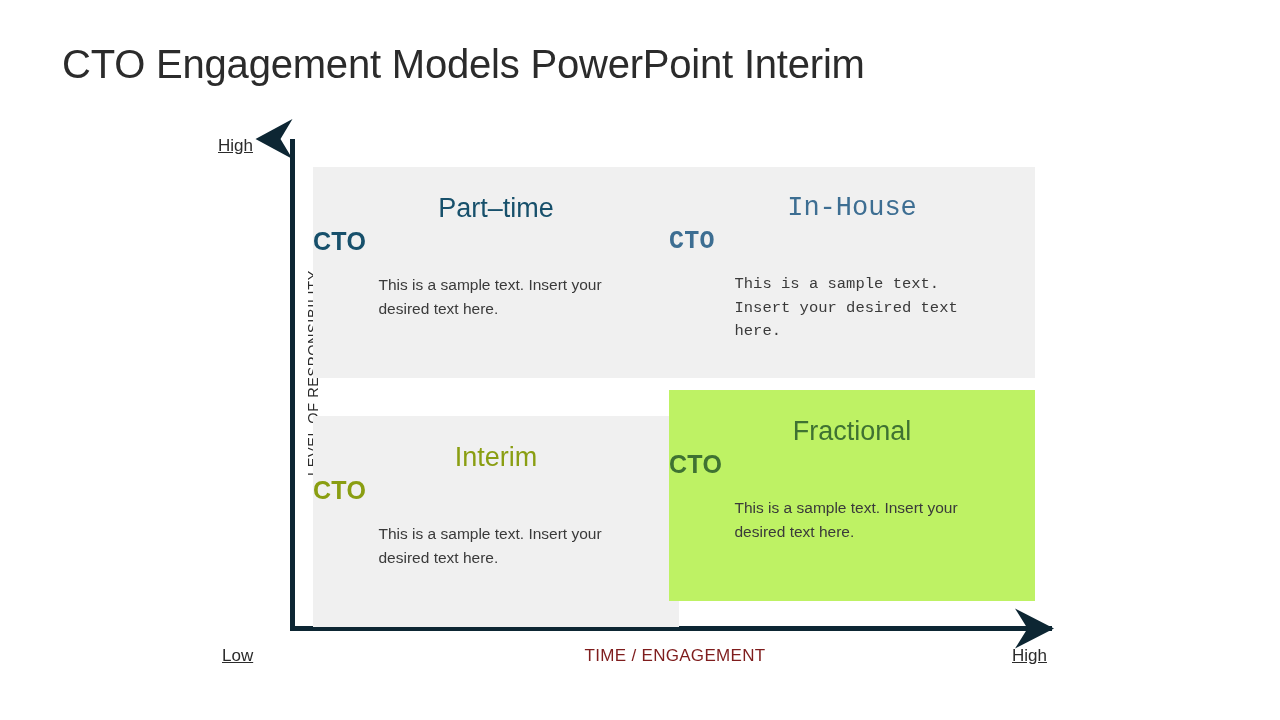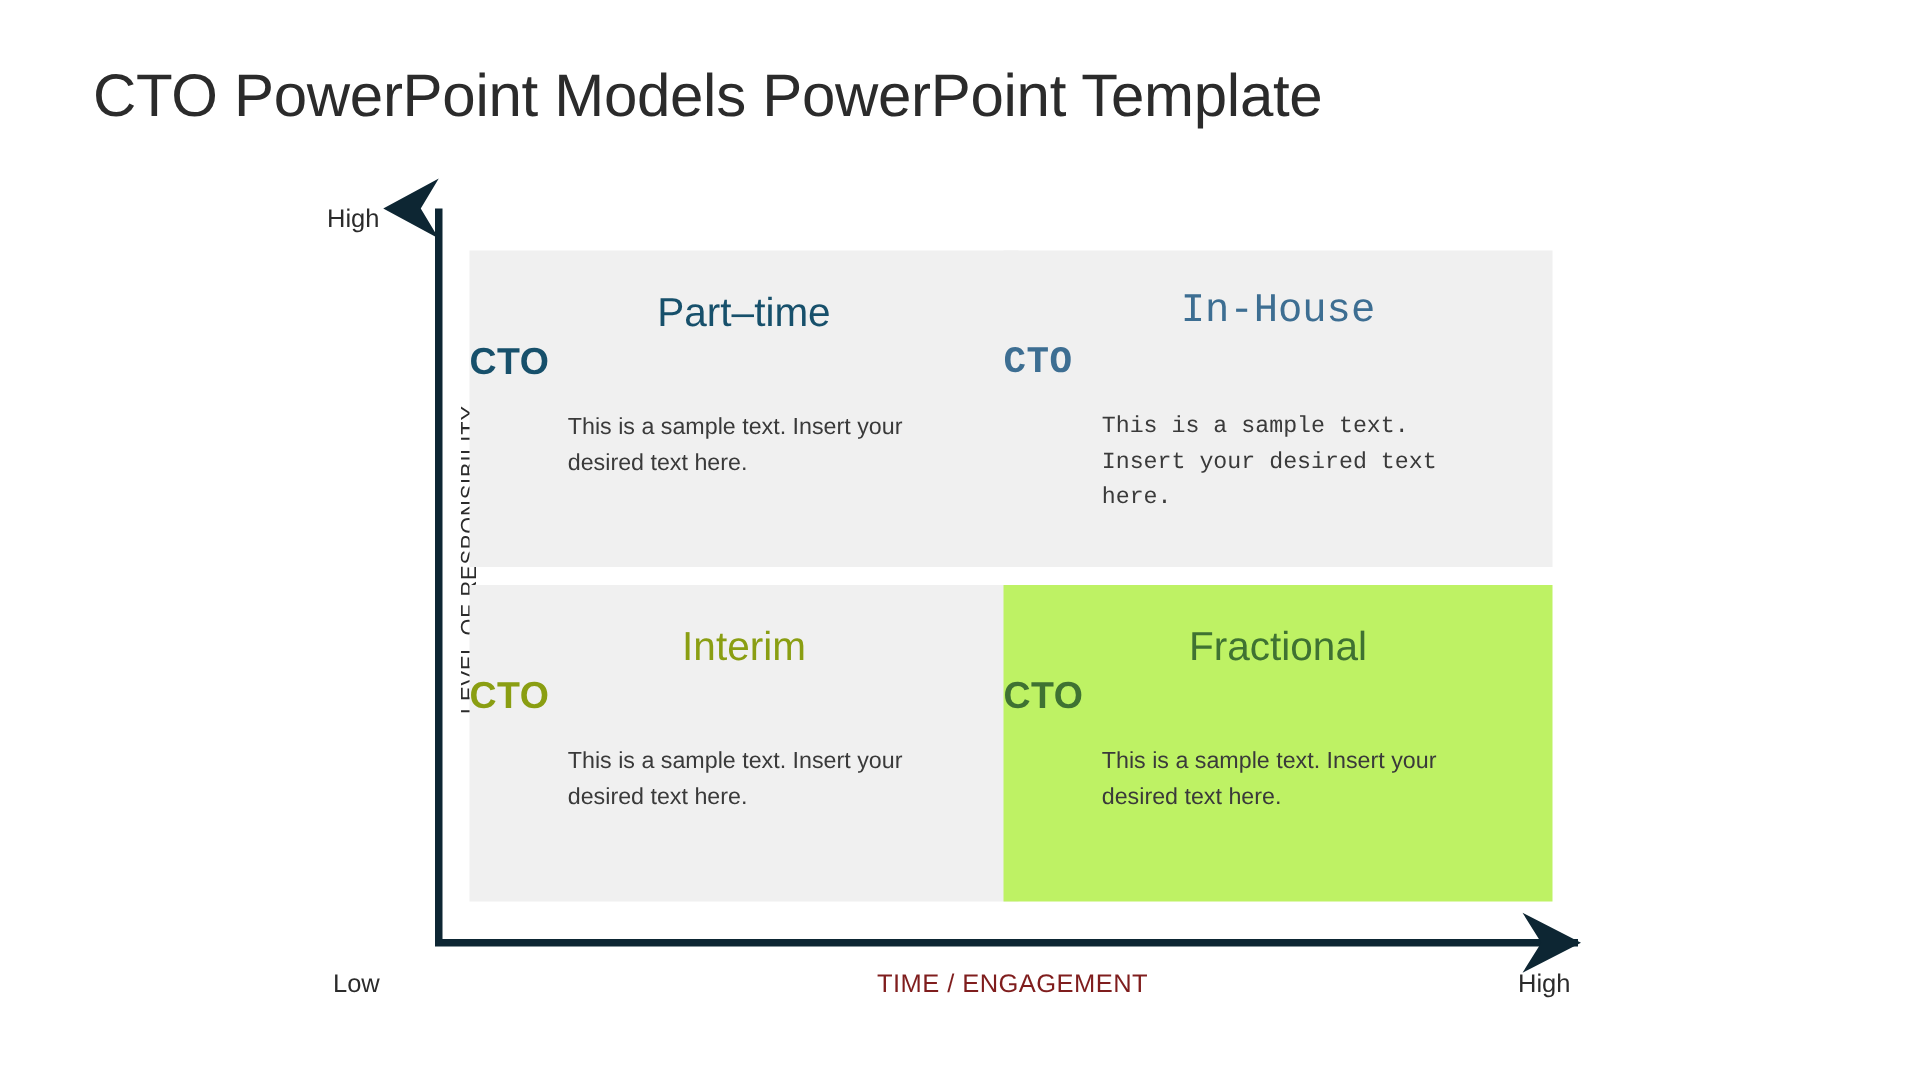--- a/index.html
+++ b/index.html
@@ -37,20 +37,21 @@
     height: 720px;
     pointer-events: none;
   }
 
   
   .axis-endpoint {
     position: absolute;
     font-size: 17px;
     color: #2b2b2b;
     white-space: nowrap;
+    text-decoration: underline;
   }
   #y-axis-high-label  { left: 218px; top: 136px; }
   #x-axis-low-label   { left: 222px; top: 646px; text-align: center; }
   #x-axis-high-label  { left: 1012px; top: 646px; }
 
   #y-axis-title {
     position: absolute;
     left: 183px;
     top: 365px;
     width: 260px;
@@ -108,21 +109,21 @@
     width: 235px;
     text-align: left;
     font-size: 15.5px;
     line-height: 1.52;
     color: #3a3a3a;
   }
 </style>
 </head>
 <body style="background: rgb(255, 255, 255);">
 
-<div id="slide-title" style="color: rgb(43, 43, 43);">CTO PowerPoint Models PowerPoint Template</div>
+<div id="slide-title" style="color: rgb(43, 43, 43);">CTO Engagement Models PowerPoint Interim</div>
 
 <svg id="axis-layer" viewBox="0 0 1280 720" xmlns="http://www.w3.org/2000/svg">
   <defs>
     <marker id="arrowhead-up" markerWidth="9" markerHeight="9" refX="4.5" refY="8" orient="auto-start-reverse">
       <path d="M 0.5 8 L 4.5 0.6 L 8.5 8 L 4.5 5.6 Z" fill="#0d2633"></path>
     </marker>
     <marker id="arrowhead-right" markerWidth="9" markerHeight="9" refX="8" refY="4.5" orient="auto">
       <path d="M 0.6 0.5 L 8.4 4.5 L 0.6 8.5 L 3.1 4.5 Z" fill="#0d2633"></path>
     </marker>
   </defs>
@@ -147,21 +148,21 @@
   <div class="quadrant-acronym" style="color: rgb(23, 80, 107);">CTO</div>
   <div class="quadrant-body">This is a sample text. Insert your desired text here.</div>
 </div>
 
 <div class="quadrant" id="quadrant-in-house" style="background: rgb(240, 240, 240); font-family: Liberation Mono, monospace;">
   <div class="quadrant-heading" style="color: rgb(61, 110, 146);">In-House</div>
   <div class="quadrant-acronym" style="color: rgb(61, 110, 146);">CTO</div>
   <div class="quadrant-body">This is a sample text. Insert your desired text here.</div>
 </div>
 
-<div class="quadrant" id="quadrant-interim" style="background: rgb(240, 240, 240);">
+<div class="quadrant" id="quadrant-interim" style="background: rgb(240, 240, 240); margin-top: 26px;">
   <div class="quadrant-heading" style="color: rgb(138, 158, 18);">Interim</div>
   <div class="quadrant-acronym" style="color: rgb(138, 158, 18);">CTO</div>
   <div class="quadrant-body">This is a sample text. Insert your desired text here.</div>
 </div>
 
 <div class="quadrant" id="quadrant-fractional" style="background: #bef264;">
   <div class="quadrant-heading" style="color: rgb(63, 114, 50);">Fractional</div>
   <div class="quadrant-acronym" style="color: rgb(63, 114, 50);">CTO</div>
   <div class="quadrant-body">This is a sample text. Insert your desired text here.</div>
 </div>

